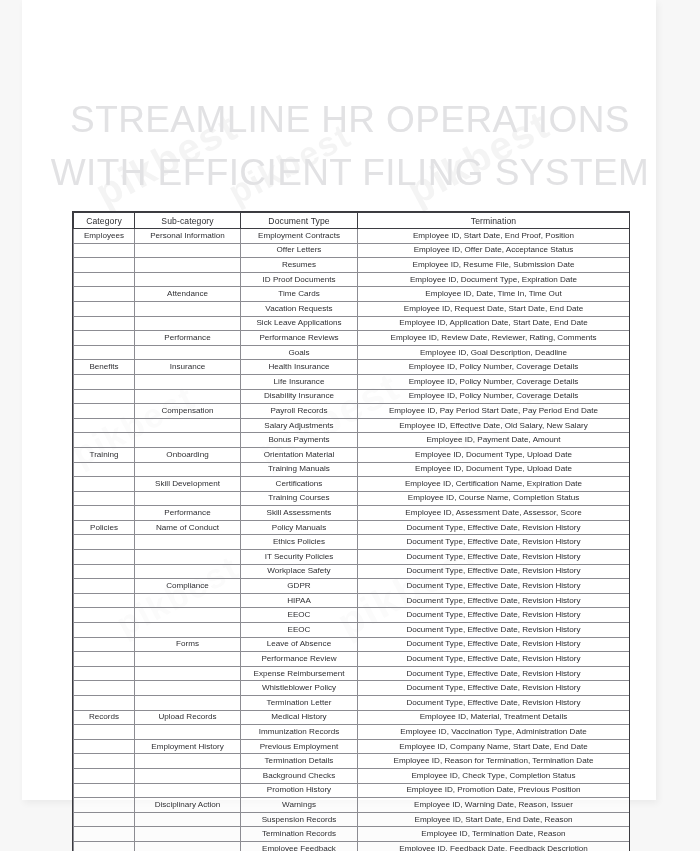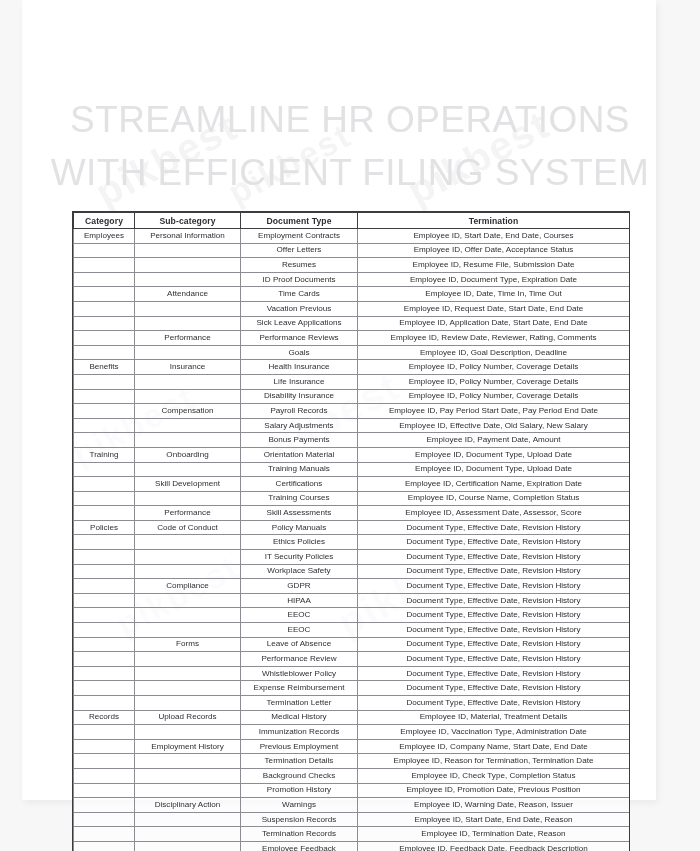--- a/index.html
+++ b/index.html
@@ -87,21 +87,21 @@
     height: 13.6px;
     line-height: 12px;
     font-size: 8.1px;
     text-align: center;
     vertical-align: middle;
     overflow: hidden;
     white-space: nowrap;
     background: rgba(255,255,255,0.62);
   }
   table.doc-table thead th {
-    font-weight: bold;
+    font-weight: normal;
     font-size: 8.6px;
     height: 15px;
     border: 1px solid #3d3d42;
     background: rgba(255,255,255,0.78);
     letter-spacing: 0.1px;
     margin-top: 48px;
   }
   
   #table-wrap::after {
     content: "";
@@ -153,21 +153,21 @@
         <th>Sub-category</th>
         <th>Document Type</th>
         <th>Termination</th>
       </tr>
     </thead>
     <tbody id="table-body">
         <tr>
           <td class="cell-cat">Employees</td>
           <td class="cell-sub">Personal Information</td>
           <td class="cell-doc">Employment Contracts</td>
-          <td class="cell-attr">Employee ID, Start Date, End Date, Courses</td>
+          <td class="cell-attr">Employee ID, Start Date, End Proof, Position</td>
         </tr>
         <tr>
           <td class="cell-cat empty"></td>
           <td class="cell-sub empty"></td>
           <td class="cell-doc">Offer Letters</td>
           <td class="cell-attr">Employee ID, Offer Date, Acceptance Status</td>
         </tr>
         <tr>
           <td class="cell-cat empty"></td>
           <td class="cell-sub empty"></td>
@@ -182,21 +182,21 @@
         </tr>
         <tr>
           <td class="cell-cat empty"></td>
           <td class="cell-sub">Attendance</td>
           <td class="cell-doc">Time Cards</td>
           <td class="cell-attr">Employee ID, Date, Time In, Time Out</td>
         </tr>
         <tr>
           <td class="cell-cat empty"></td>
           <td class="cell-sub empty"></td>
-          <td class="cell-doc">Vacation Previous</td>
+          <td class="cell-doc">Vacation Requests</td>
           <td class="cell-attr">Employee ID, Request Date, Start Date, End Date</td>
         </tr>
         <tr>
           <td class="cell-cat empty"></td>
           <td class="cell-sub empty"></td>
           <td class="cell-doc">Sick Leave Applications</td>
           <td class="cell-attr">Employee ID, Application Date, Start Date, End Date</td>
         </tr>
         <tr>
           <td class="cell-cat empty"></td>
@@ -271,21 +271,21 @@
           <td class="cell-attr">Employee ID, Course Name, Completion Status</td>
         </tr>
         <tr>
           <td class="cell-cat empty"></td>
           <td class="cell-sub">Performance</td>
           <td class="cell-doc">Skill Assessments</td>
           <td class="cell-attr">Employee ID, Assessment Date, Assessor, Score</td>
         </tr>
         <tr>
           <td class="cell-cat">Policies</td>
-          <td class="cell-sub">Code of Conduct</td>
+          <td class="cell-sub">Name of Conduct</td>
           <td class="cell-doc">Policy Manuals</td>
           <td class="cell-attr">Document Type, Effective Date, Revision History</td>
         </tr>
         <tr>
           <td class="cell-cat empty"></td>
           <td class="cell-sub empty"></td>
           <td class="cell-doc">Ethics Policies</td>
           <td class="cell-attr">Document Type, Effective Date, Revision History</td>
         </tr>
         <tr>
@@ -332,27 +332,27 @@
         </tr>
         <tr>
           <td class="cell-cat empty"></td>
           <td class="cell-sub empty"></td>
           <td class="cell-doc">Performance Review</td>
           <td class="cell-attr">Document Type, Effective Date, Revision History</td>
         </tr>
         <tr>
           <td class="cell-cat empty"></td>
           <td class="cell-sub empty"></td>
+          <td class="cell-doc">Expense Reimbursement</td>
+          <td class="cell-attr">Document Type, Effective Date, Revision History</td>
+        </tr>
+        <tr>
+          <td class="cell-cat empty"></td>
+          <td class="cell-sub empty"></td>
           <td class="cell-doc">Whistleblower Policy</td>
-          <td class="cell-attr">Document Type, Effective Date, Revision History</td>
-        </tr>
-        <tr>
-          <td class="cell-cat empty"></td>
-          <td class="cell-sub empty"></td>
-          <td class="cell-doc">Expense Reimbursement</td>
           <td class="cell-attr">Document Type, Effective Date, Revision History</td>
         </tr>
         <tr>
           <td class="cell-cat empty"></td>
           <td class="cell-sub empty"></td>
           <td class="cell-doc">Termination Letter</td>
           <td class="cell-attr">Document Type, Effective Date, Revision History</td>
         </tr>
         <tr>
           <td class="cell-cat">Records</td>

